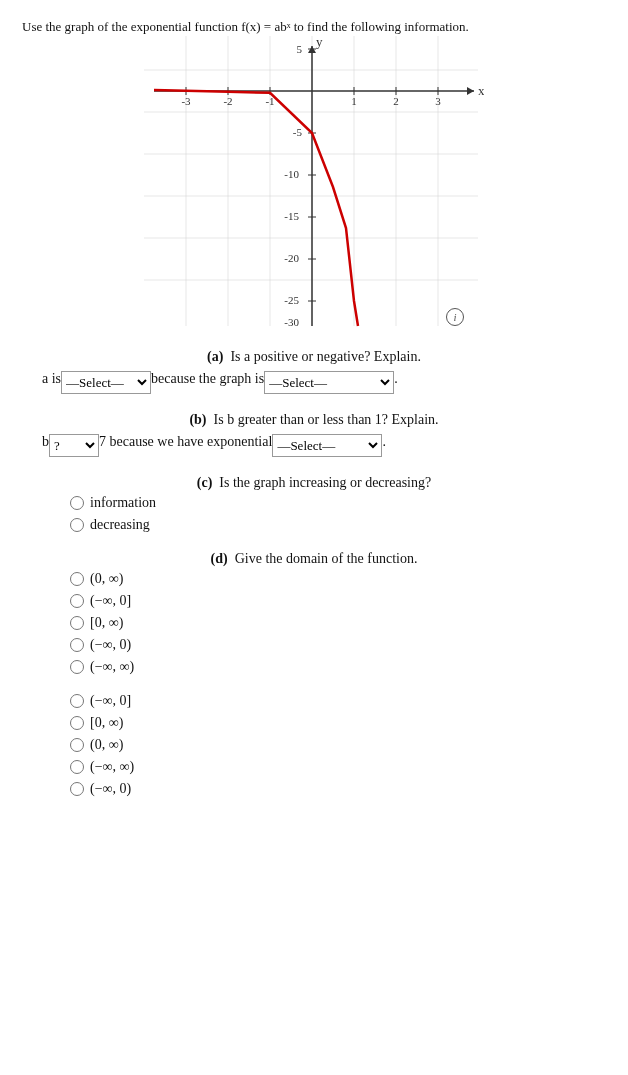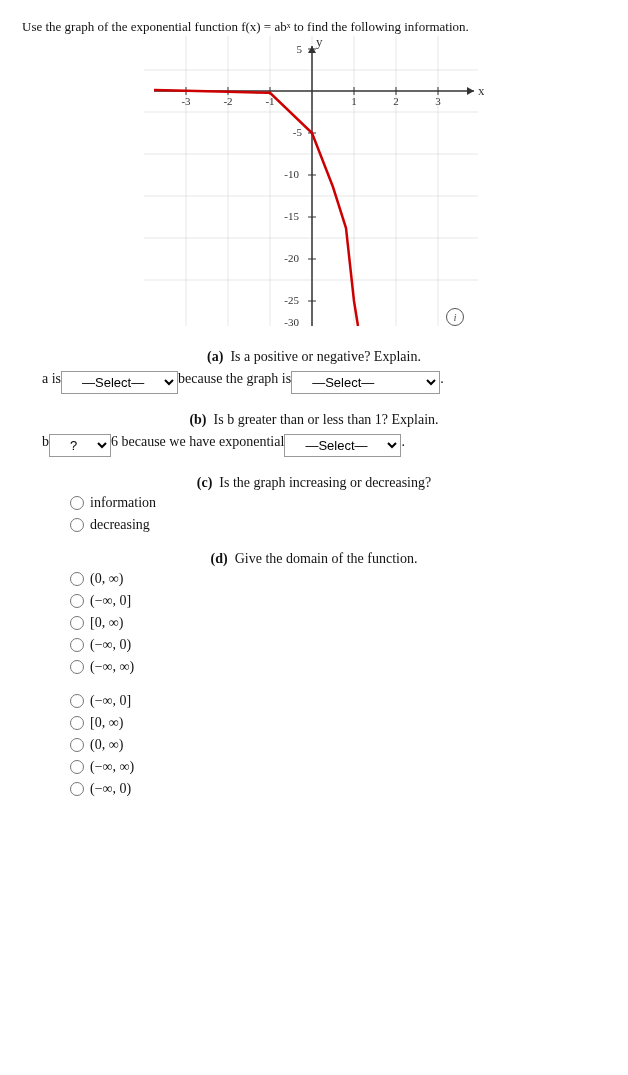--- a/index.html
+++ b/index.html
@@ -34,25 +34,26 @@
     .inline-row {
       display: flex;
       align-items: flex-start;
       flex-wrap: wrap;
       font-size: 14px;
       margin-top: 6px;
       padding-left: 20px;
     }
     select {
       font-size: 13px;
-      padding: 2px 16px;
+      padding: 2px 0;
       border: 1px solid #999;
       background: #fff;
       cursor: pointer;
       min-width: 90px;
+      font-family: Liberation Serif, serif;
     }
     .radio-group {
       padding-left: 48px;
       margin-top: 4px;
     }
     .radio-item {
       display: flex;
       align-items: center;
       gap: 6px;
       margin-bottom: 6px;
@@ -202,21 +203,21 @@
     &nbsp;<span>Is b greater than or less than 1? Explain.</span>
   </div>
   <div class="inline-row">
     <span>b</span>
     <select style="min-width:50px;">
       <option>?</option>
       <option>&gt;</option>
       <option>&lt;</option>
       <option>=</option>
     </select>
-    <span>6 because we have exponential</span>
+    <span>7 because we have exponential</span>
     <select style="min-width:110px;">
       <option>—Select—</option>
       <option>growth</option>
       <option>decay</option>
     </select>
     <span>.</span>
   </div>
 </div>
 
 <div class="section">

